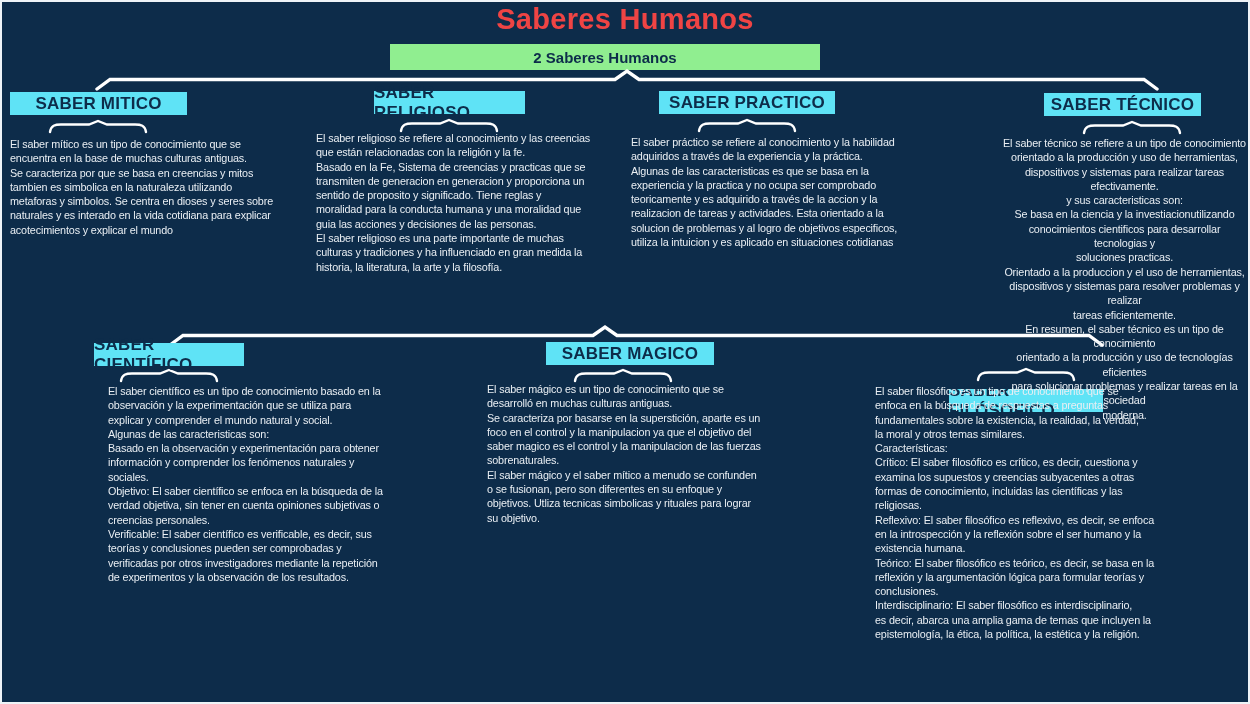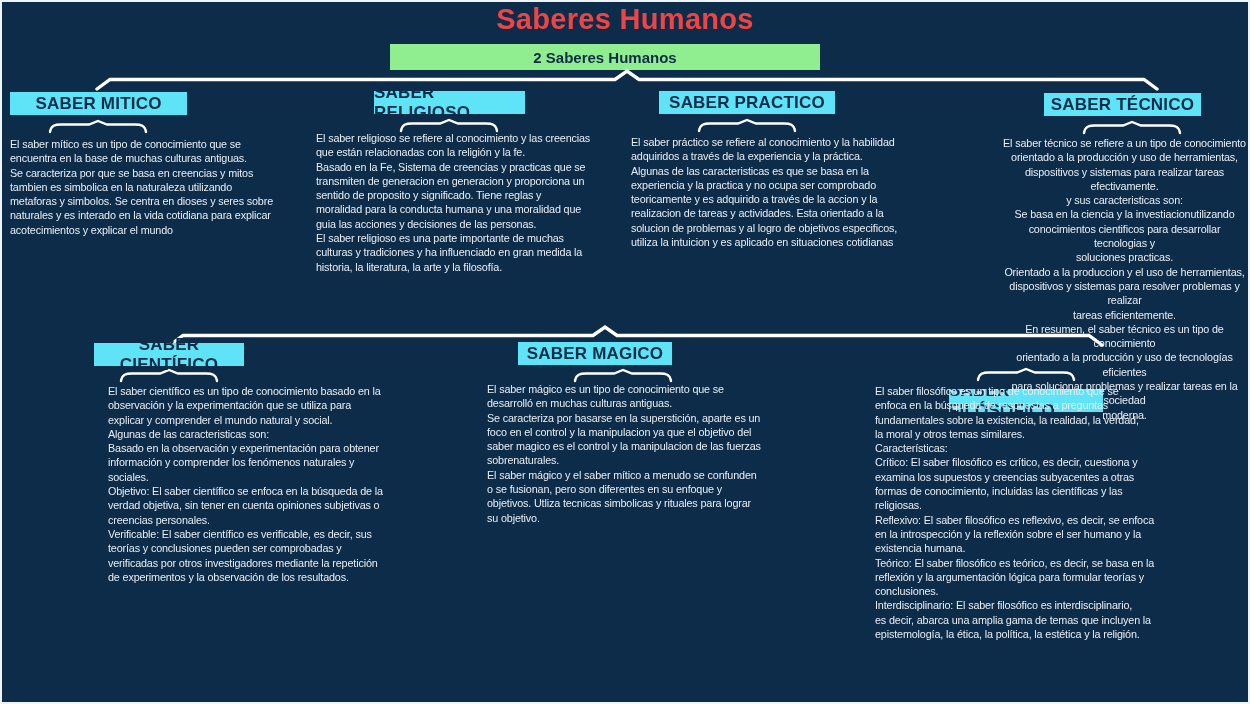--- a/index.html
+++ b/index.html
@@ -35,22 +35,22 @@
   svg.brace path{fill:none;stroke:var(--connector,#ffffff);stroke-linejoin:miter;stroke-linecap:round;}
   .big path{stroke-width:3.4px;}
   .small path{stroke-width:2.4px;}
 
   
   #lbl-0{left:8px;   top:90px; width:177px;}
   #lbl-1{left:372px; top:89px; width:151px;}
   #lbl-2{left:657px; top:89px; width:176px;}
   #lbl-3{left:1042px;top:91px; width:157px;}
   
-  #lbl-4{left:92px;  top:341px;width:150px;text-align:center;}
-  #lbl-5{left:516px; top:340px;width:154px;text-align:center;}
+  #lbl-4{left:92px;  top:341px;width:150px;}
+  #lbl-5{left:544px; top:340px;width:168px;text-align:center;}
   #lbl-6{left:947px; top:339px;width:154px;margin-top:48px;}
 
   
   #txt-0{left:8px;  top:135px;}
   #txt-1{left:314px;top:129px;}
   #txt-2{left:616px;top:133px;margin-left:13px;}
   #txt-3{left:999px;top:134px;text-align:center;}
   #txt-4{left:68px; top:382px;margin-left:38px;}
   #txt-5{left:485px;top:380px;}
   #txt-6{left:873px;top:382px;}

